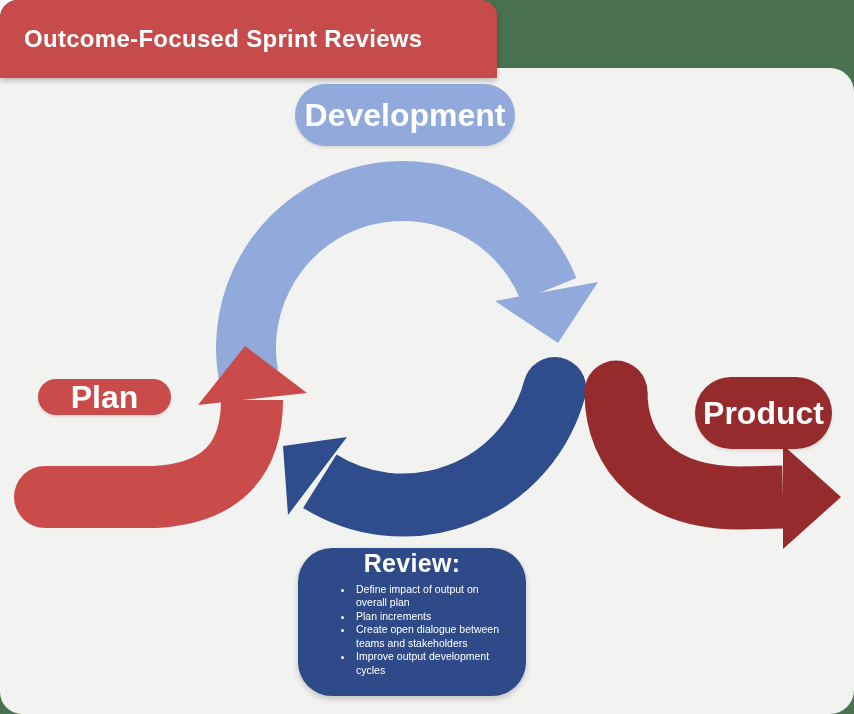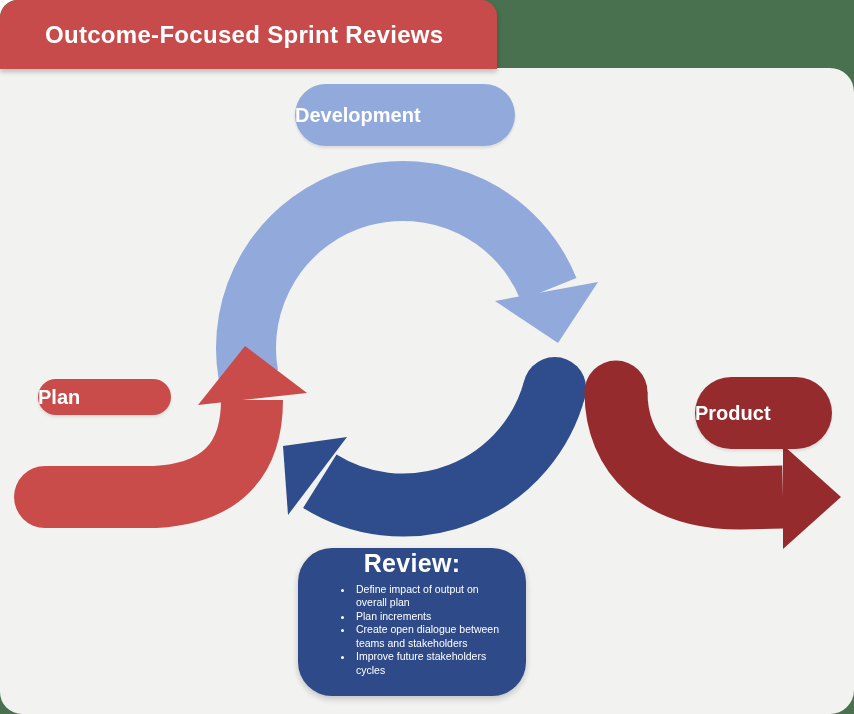--- a/index.html
+++ b/index.html
@@ -30,26 +30,26 @@
     height: 646px;
     background: var(--panel-gray, #F2F2F0);
     border-radius: 0 24px 24px 22px;
   }
   
   .titlebar {
     position: absolute;
     left: 0;
     top: 0;
     width: 497px;
-    height: 69px;
+    height: 78px;
     background: var(--header-red, #C84B4B);
     border-radius: 18px 16px 0 0;
     display: flex;
     align-items: center;
-    padding-left: 45px;
+    padding-left: 24px;
     box-sizing: border-box;
     box-shadow: 0 3px 5px rgba(0,0,0,0.22);
     z-index: 3;
   }
   .titlebar span {
     color: var(--label-text-white, #FFFFFF);
     font-size: 24px;
     font-weight: bold;
     letter-spacing: 0.3px;
   }
@@ -67,23 +67,24 @@
   .head-rev, .cap-rev { fill: var(--review-dark-blue, #2F4D8C); }
   .arc-prod { fill: none; stroke: var(--product-dark-red, #962B2D); stroke-width: 63; }
   .head-prod, .cap-prod { fill: var(--product-dark-red, #962B2D); }
   .arc-plan { fill: none; stroke: var(--plan-red, #C94C4B); stroke-width: 62; }
   .head-plan, .cap-plan { fill: var(--plan-red, #C94C4B); }
   
   .pill {
     position: absolute;
     display: flex;
     align-items: center;
+    justify-content: center;
     color: var(--label-text-white, #FFFFFF);
     font-weight: bold;
-    font-size: 20px;
+    font-size: 32px;
     border-radius: 999px;
     box-shadow: 0 2px 3px rgba(0,0,0,0.10);
     z-index: 2;
   }
   .pill-dev  { left: 295px; top: 84px;  width: 220px; height: 62px; background: var(--development-light-blue, #92A9DC); }
   .pill-plan { left: 38px;  top: 379px; width: 133px; height: 36px; background: var(--plan-red, #C94C4B); }
   .pill-prod { left: 695px; top: 377px; width: 137px; height: 72px; background: var(--product-dark-red, #962B2D); }
   
   .review {
     position: absolute;
@@ -156,18 +157,18 @@
     <div class="pill pill-prod">
       <span>Product</span>
     </div>
 
     <div class="review">
       <div class="review-h">Review:</div>
       <ul>
         <li>Define impact of output on overall plan</li>
         <li>Plan increments</li>
         <li>Create open dialogue between teams and stakeholders</li>
-        <li>Improve future stakeholders cycles</li>
+        <li>Improve output development cycles</li>
       </ul>
     </div>
 
   </div>
 </div>
 
 </body></html>

